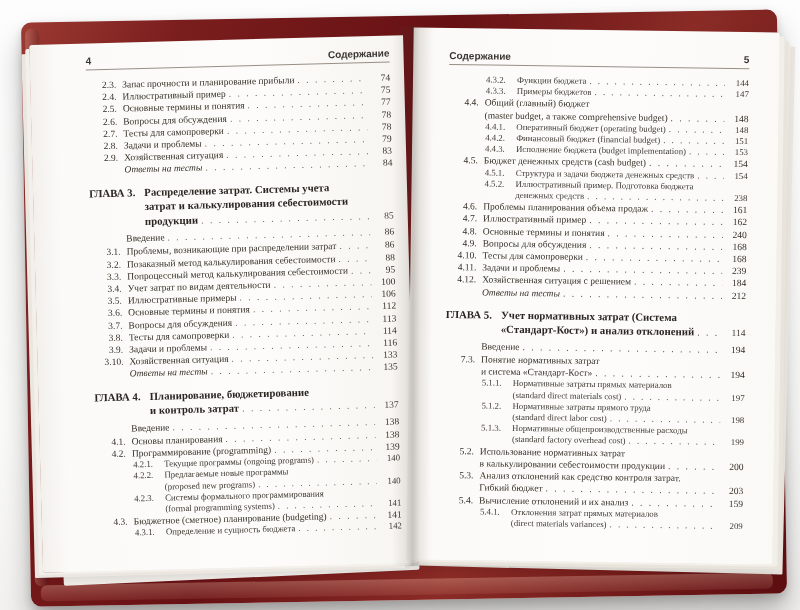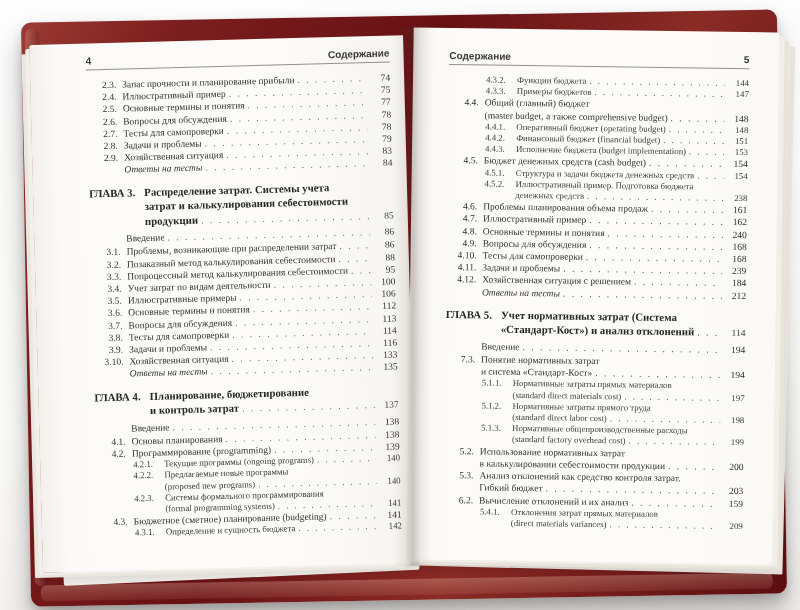--- a/index.html
+++ b/index.html
@@ -625,21 +625,21 @@
           <div class="body">
             <div class="line">Анализ отклонений как средство контроля затрат.</div>
             <div class="last">
               <span class="txt">Гибкий бюджет</span>
               <span class="leader">. . . . . . . . . . . . . . . . . . . . . . . . . . . . . . . . . . . . . . . . . . . . . . . . . . . . . . . . . . . . . . . . . . . . . . </span>
               <span class="pg">203</span>
             </div>
           </div>
         </div>
         <div class="entry item">
-          <span class="num">6.2.</span>
+          <span class="num">5.4.</span>
           <div class="body">
             <div class="last">
               <span class="txt">Вычисление отклонений и их анализ</span>
               <span class="leader">. . . . . . . . . . . . . . . . . . . . . . . . . . . . . . . . . . . . . . . . . . . . . . . . . . . . . . . . . . . . . . . . . . . . . . </span>
               <span class="pg">159</span>
             </div>
           </div>
         </div>
         <div class="entry sub">
           <span class="num">5.4.1.</span>

